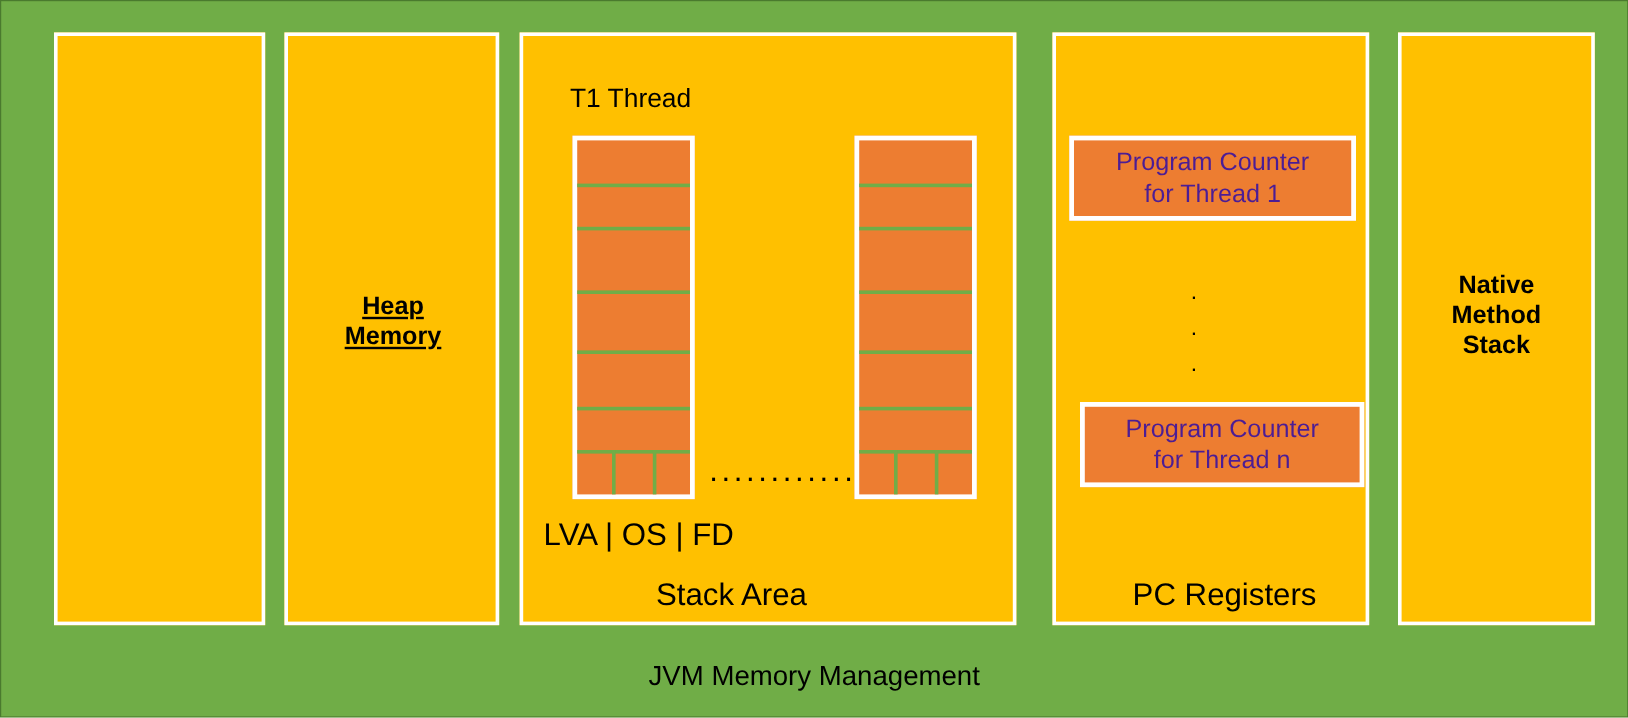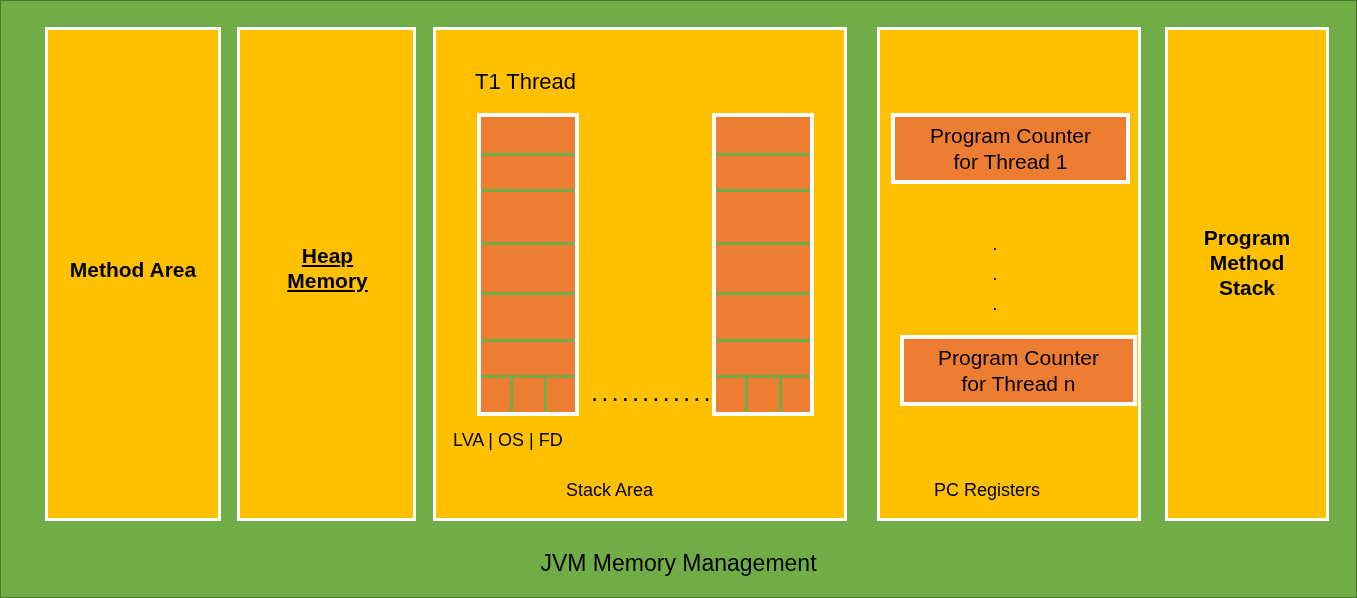--- a/index.html
+++ b/index.html
@@ -33,21 +33,21 @@
     color: #000000;
     line-height: 1.18;
     white-space: pre-line;
   }
   .caption.bold {
     font-weight: bold;
     font-size: 21px;
   }
   .caption.plain {
     font-weight: normal;
-    font-size: 18px;
+    font-size: 26px;
   }
 
   
   .thread-label {
     position: absolute;
     font-size: 22px;
     color: #000000;
     text-align: center;
     white-space: nowrap;
   }
@@ -88,21 +88,21 @@
   .pc-box {
     position: absolute;
     background: #ED7D31;
     border: 4px solid #ffffff;
     box-sizing: border-box;
     display: flex;
     align-items: center;
     justify-content: center;
     text-align: center;
     font-size: 21px;
-    color: #000000;
+    color: #4c1d95;
     line-height: 1.22;
     white-space: pre-line;
   }
   .vdots {
     position: absolute;
     text-align: center;
     font-size: 19px;
     color: #000;
     line-height: 30px;
     white-space: pre-line;
@@ -117,21 +117,20 @@
     color: #000;
   }
 </style>
 </head>
 <body>
 
 <div id="canvas">
 
   <div class="panel" style="left:44px; top:26px; width:176px; height:494px;">
   </div>
-  <div class="caption bold" style="left:44px; top:257px; width:176px;">Method Area</div>
 
   <div class="panel" style="left:236px; top:26px; width:179px; height:494px;">
   </div>
   <div class="caption bold" style="left:252px; top:243px; width:149px;text-decoration:underline;">Heap
 Memory</div>
 
   <div class="panel" style="left:432px; top:26px; width:414px; height:494px;">
   </div>
 
   <div class="thread-label" style="left:452px; top:68px; width:145px;">T1 Thread</div>
@@ -175,23 +174,23 @@
   <div class="pc-box" style="left:890px; top:112px; width:239px; height:71px;">Program Counter
 for Thread 1</div>
 
   <div class="vdots" style="left:876px; top:228px; width:236px;">.
 .
 .</div>
 
   <div class="pc-box" style="left:899px; top:334px; width:237px; height:71px;">Program Counter
 for Thread n</div>
 
-  <div class="caption plain" style="left:876px; top:479px; width:220px;">PC Registers</div>
+  <div class="caption plain" style="left:876px; top:479px; width:220px;text-align:right;">PC Registers</div>
 
   <div class="panel" style="left:1164px; top:26px; width:164px; height:494px;">
   </div>
-  <div class="caption bold" style="left:1164px; top:225px; width:164px;">Program
+  <div class="caption bold" style="left:1164px; top:225px; width:164px;">Native
 Method
 Stack</div>
 
   <div class="footer-title" style="left:0; top:549px;">JVM Memory Management</div>
 
 </div>
 
 </body></html>

